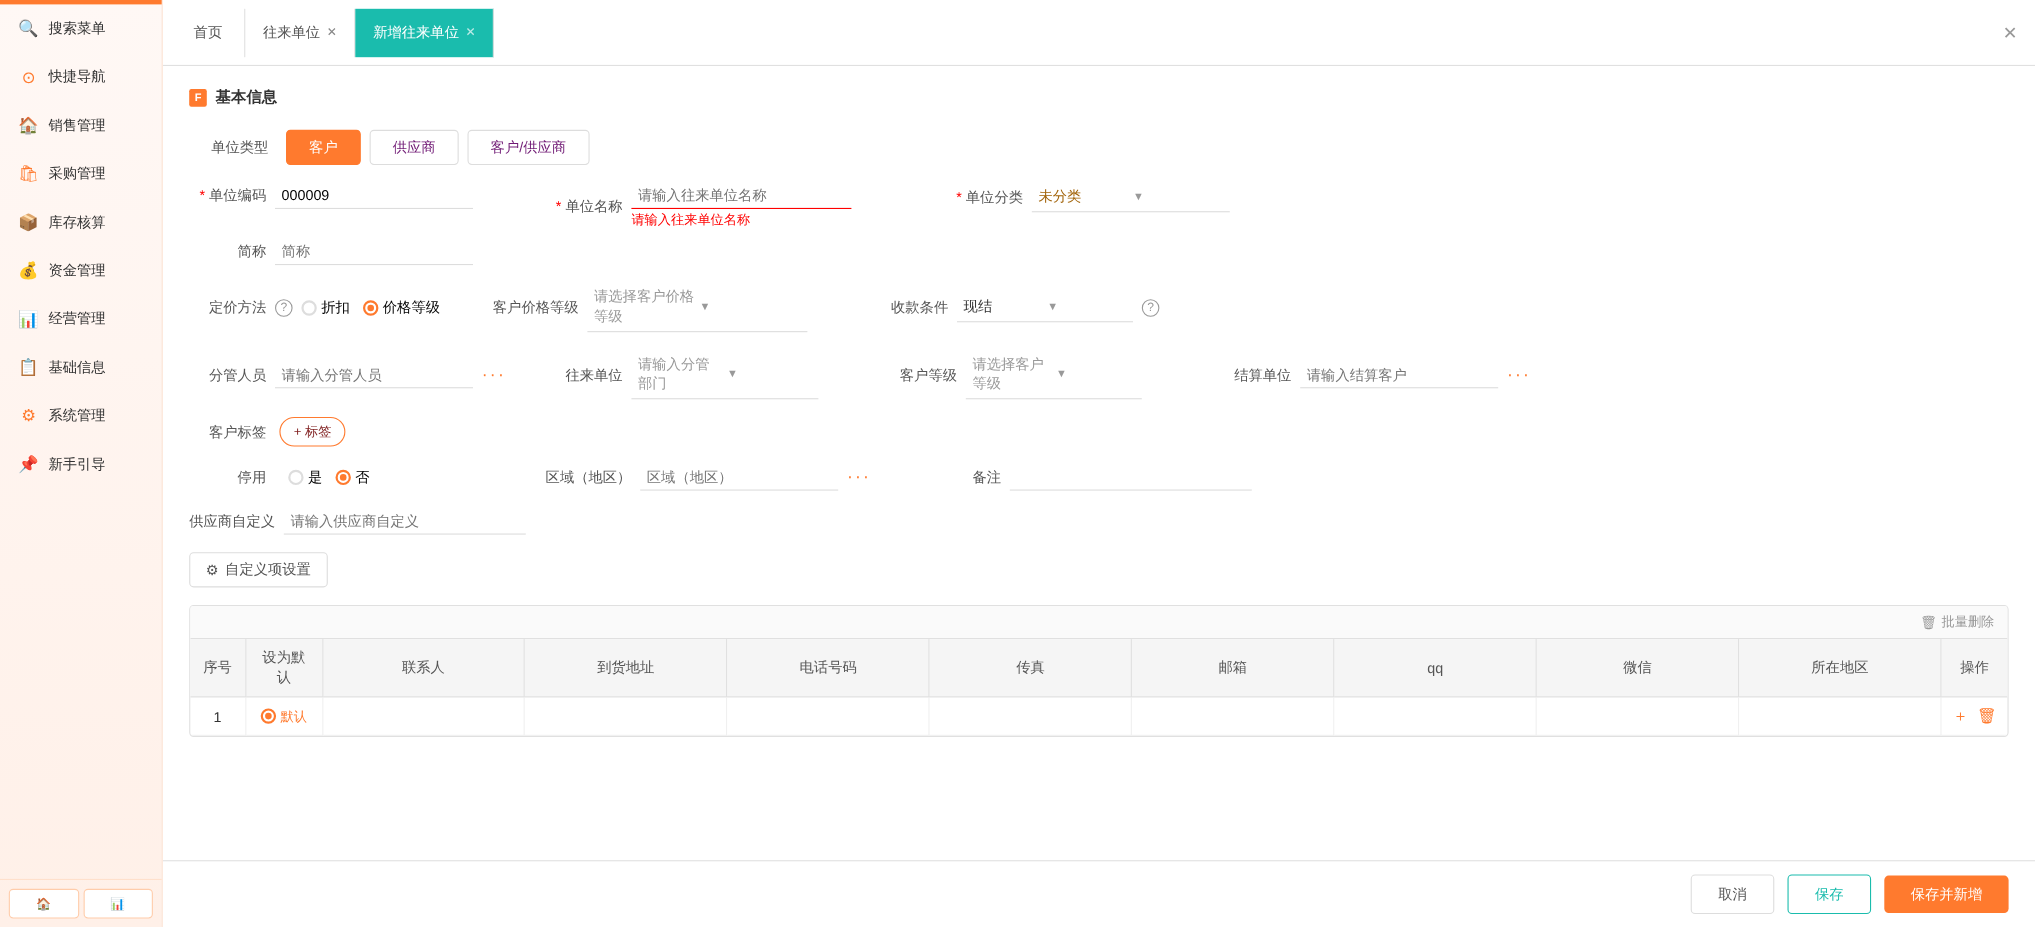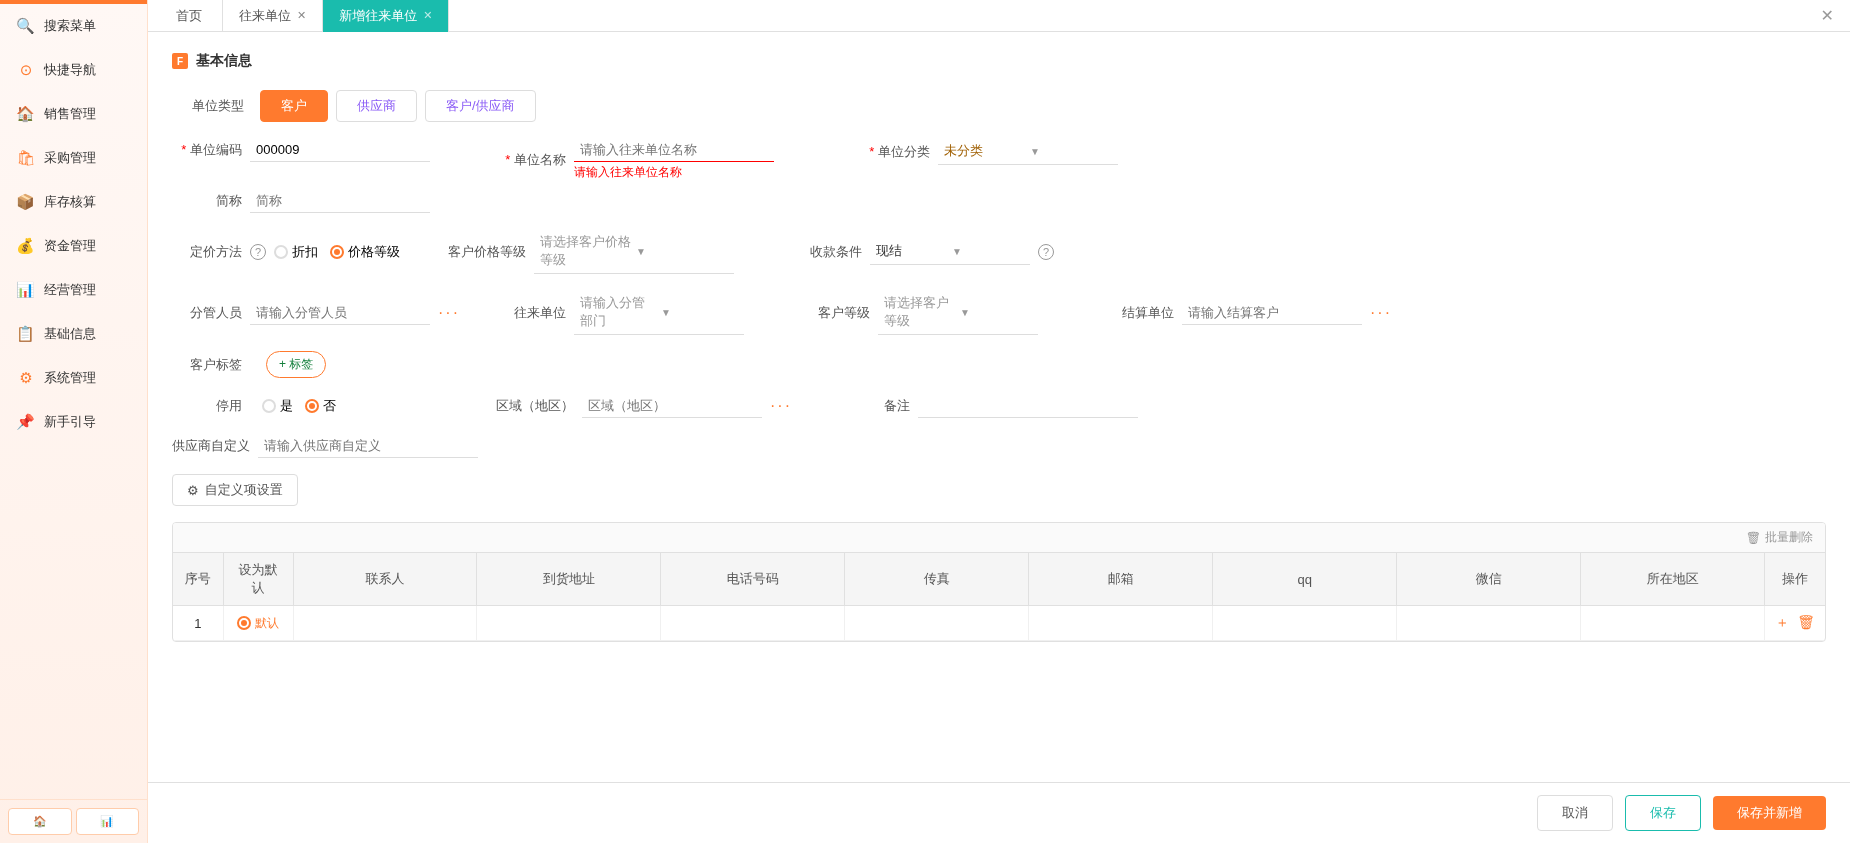--- a/index.html
+++ b/index.html
@@ -64,21 +64,21 @@
       background: #fff;
       overflow: hidden;
     }
 
     
     .tabs {
       display: flex;
       align-items: center;
       background: #fff;
       border-bottom: 1px solid #e0e0e0;
-      height: 32px;
+      height: 60px;
       padding: 0 8px;
       flex-shrink: 0;
     }
     .tab {
       display: flex;
       align-items: center;
       padding: 0 16px;
       height: 44px;
       cursor: pointer;
       font-size: 13px;
@@ -201,21 +201,21 @@
       gap: 8px;
       align-items: center;
     }
     .type-btn {
       padding: 6px 20px;
       border: 1px solid #ddd;
       border-radius: 4px;
       cursor: pointer;
       font-size: 13px;
       background: #fff;
-      color: #8b5cf6;
+      color: #701a75;
     }
     .type-btn.active {
       background: #ff7a2e;
       border-color: #ff7a2e;
       color: #fff;
     }
 
     
     .radio-group {
       display: flex;
@@ -250,21 +250,21 @@
     }
 
     
     .tag-btn {
       display: flex;
       align-items: center;
       gap: 4px;
       padding: 4px 12px;
       border: 1px solid #ff7a2e;
       border-radius: 14px;
-      color: #15803d;
+      color: #7f1d1d;
       cursor: pointer;
       font-size: 12px;
       background: #fff;
     }
 
     
     .more-btn {
       color: #ff7a2e;
       cursor: pointer;
       font-size: 16px;
@@ -576,21 +576,21 @@
         </div>
       </div>
       <div class="form-field" style="flex: 0 0 300px;">
         <span class="form-label">结算单位</span>
         <input class="form-input" type="text" style="width: 160px;" placeholder="请输入结算客户">
         <span class="more-btn">···</span>
       </div>
     </div>
 
     <div class="form-row" style="margin-bottom:16px; align-items:center;">
-      <div class="form-field" style="flex: 0 0 auto; gap:24px;">
+      <div class="form-field" style="flex: 0 0 auto; gap:12px;">
         <span class="form-label">客户标签</span>
         <button class="tag-btn">+ 标签</button>
       </div>
     </div>
 
     <div class="form-row" style="margin-bottom:16px; align-items:center;">
       <div class="form-field" style="flex: 0 0 300px; gap:20px;">
         <span class="form-label">停用</span>
         <div class="radio-group">
           <div class="radio-item">

